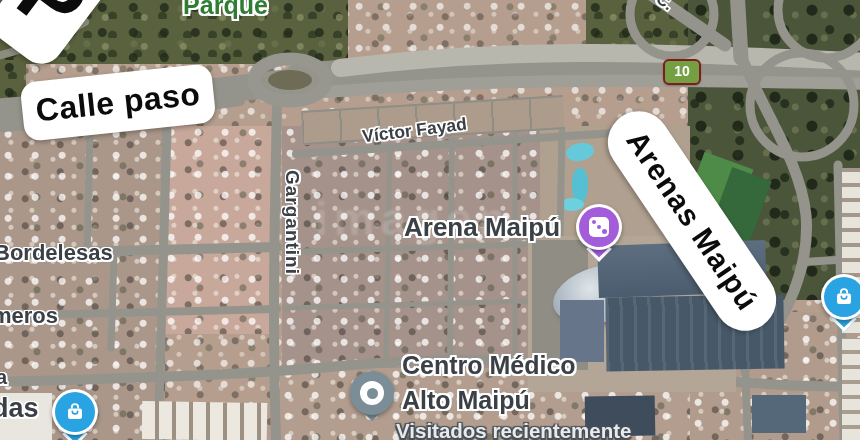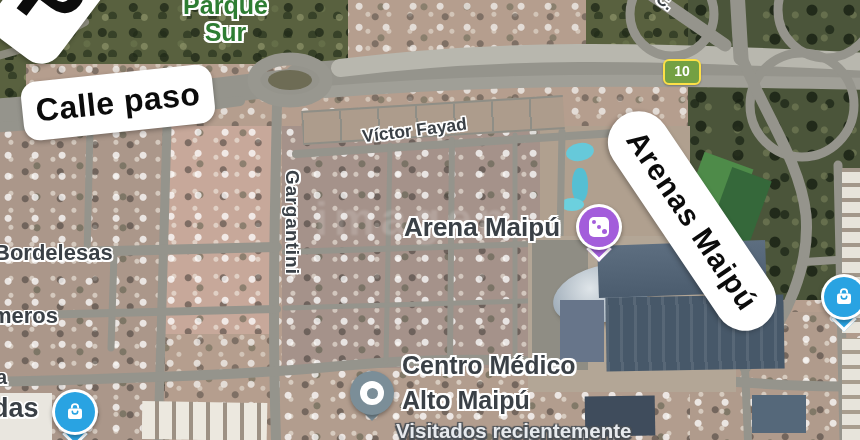--- a/index.html
+++ b/index.html
@@ -62,21 +62,21 @@
       -2px 0 0 #fff, 2px 0 0 #fff, 0 -2px 0 #fff, 0 2px 0 #fff;
   }
   
   .pill{
     background:#fff;border-radius:16px;box-shadow:0 2px 5px rgba(0,0,0,.3);
     display:flex;align-items:center;justify-content:center;
     color:#0b0b0b;font-weight:700;white-space:nowrap;
   }
   
   .shield{
-    background:#74a043;border:2px solid #fde047;border-radius:6px;
+    background:#74a043;border:2px solid #7f1d1d;border-radius:6px;
     color:#fff;font-weight:700;font-size:14px;text-align:center;line-height:20px;
     box-shadow:0 1px 2px rgba(0,0,0,.25);
   }
   
   .map-pin{position:absolute;}
   .pin-tail{
     position:absolute;left:50%;width:15px;height:15px;
     transform:translateX(-50%) rotate(45deg);
   }
   .pin-circle{
@@ -175,21 +175,20 @@
   <div class="abs" style="left:0;top:393px;width:52px;height:47px;background:#e9e6df;"></div>
   <div class="abs" style="left:842px;top:168px;width:18px;height:165px;
               background:repeating-linear-gradient(0deg,#e7e4db 0 11px,#a2978a 11px 15px);"></div>
   <div class="abs" style="left:842px;top:338px;width:18px;height:102px;
               background:repeating-linear-gradient(0deg,#e7e4db 0 11px,#a89d8e 11px 15px);"></div>
 
   <div class="abs watermark" style="left:315px;top:192px;">imagen</div>
 
   <div class="abs park-text" style="left:118px;top:-8px;width:215px;font-size:25px;">
     <div>Parque</div>
-    <div>Sur</div>
   </div>
 
   <div class="abs pill" style="left:14px;top:-66px;width:78px;height:128px;transform:rotate(37deg);border-radius:22px;font-size:86px;">P</div>
 
   <div class="abs pill" style="left:22px;top:73px;width:192px;height:59px;transform:rotate(-6deg);font-size:32px;letter-spacing:.5px;">Calle paso</div>
 
   <div class="abs pill" style="left:566px;top:190px;width:252px;height:62px;transform:rotate(56deg);border-radius:31px;font-size:30px;letter-spacing:1px;">Arenas Maipú</div>
 
   <div class="abs shield" style="left:663px;top:59px;width:34px;height:22px;">10</div>
 

